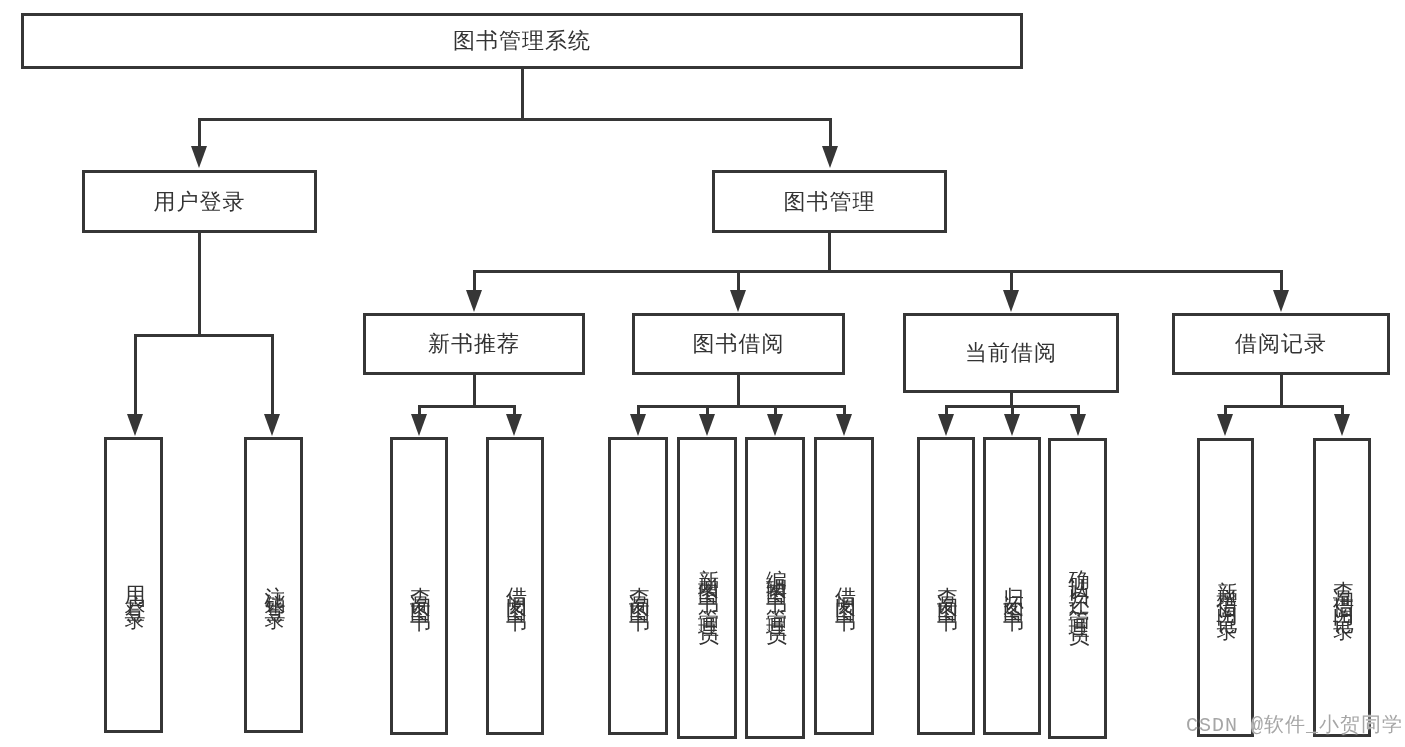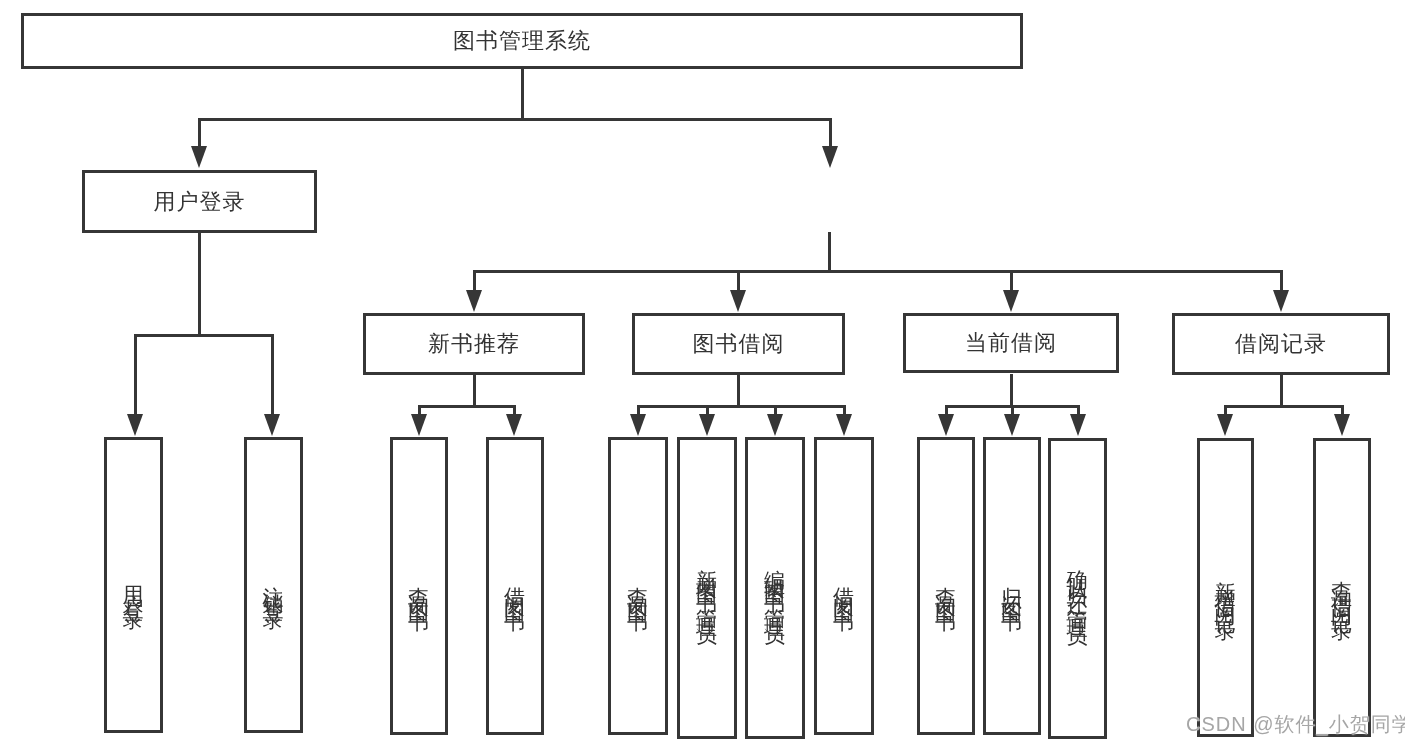--- a/index.html
+++ b/index.html
@@ -1,18 +1,18 @@
 <!DOCTYPE html>
 <html style="--line: #363636; --watermark: #a6a6a6;"><head>
 <meta charset="utf-8">
 <style>
   html,body{margin:0;padding:0;background:#fff;}
   .stage{
     position:relative;width:1405px;height:747px;background:#fff;overflow:hidden;
-    font-family:Liberation Sans, sans-serif;color:#333;
+    font-family:Liberation Mono, monospace;color:#333;
   }
   .connectors{position:absolute;left:0;top:0;z-index:0;color:var(--line,#363636);}
   .node{
     position:absolute;box-sizing:border-box;z-index:1;
     border:3px solid var(--line,#363636);background:#fff;
     display:flex;align-items:center;justify-content:center;
   }
   .hbox .lbl{font-size:22px;letter-spacing:1px;white-space:nowrap;}
   .vbox .lbl{
     writing-mode:vertical-rl;text-orientation:mixed;
@@ -69,28 +69,31 @@
     </g>
   </svg>
 
   <div class="node hbox" style="left:21px;top:13px;width:1002px;height:56px">
     <span class="lbl">图书管理系统</span>
   </div>
 
   <div class="node hbox" style="left:82px;top:170px;width:235px;height:63px">
     <span class="lbl">用户登录</span>
   </div>
+  <div class="node hbox" style="left:712px;top:170px;width:235px;height:63px">
+    <span class="lbl">图书管理</span>
+  </div>
 
   <div class="node hbox" style="left:632px;top:313px;width:213px;height:62px">
     <span class="lbl">图书借阅</span>
   </div>
   <div class="node hbox" style="left:363px;top:313px;width:222px;height:62px">
     <span class="lbl">新书推荐</span>
   </div>
-  <div class="node hbox" style="left:903px;top:313px;width:216px;height:60px">
+  <div class="node hbox" style="left:903px;top:313px;width:216px;height:80px">
     <span class="lbl">当前借阅</span>
   </div>
   <div class="node hbox" style="left:1172px;top:313px;width:218px;height:62px">
     <span class="lbl">借阅记录</span>
   </div>
 
   <div class="node vbox" style="left:104px;top:437px;width:59px;height:296px">
     <span class="lbl">用户登录</span>
   </div>
   <div class="node vbox" style="left:244px;top:437px;width:59px;height:296px">

